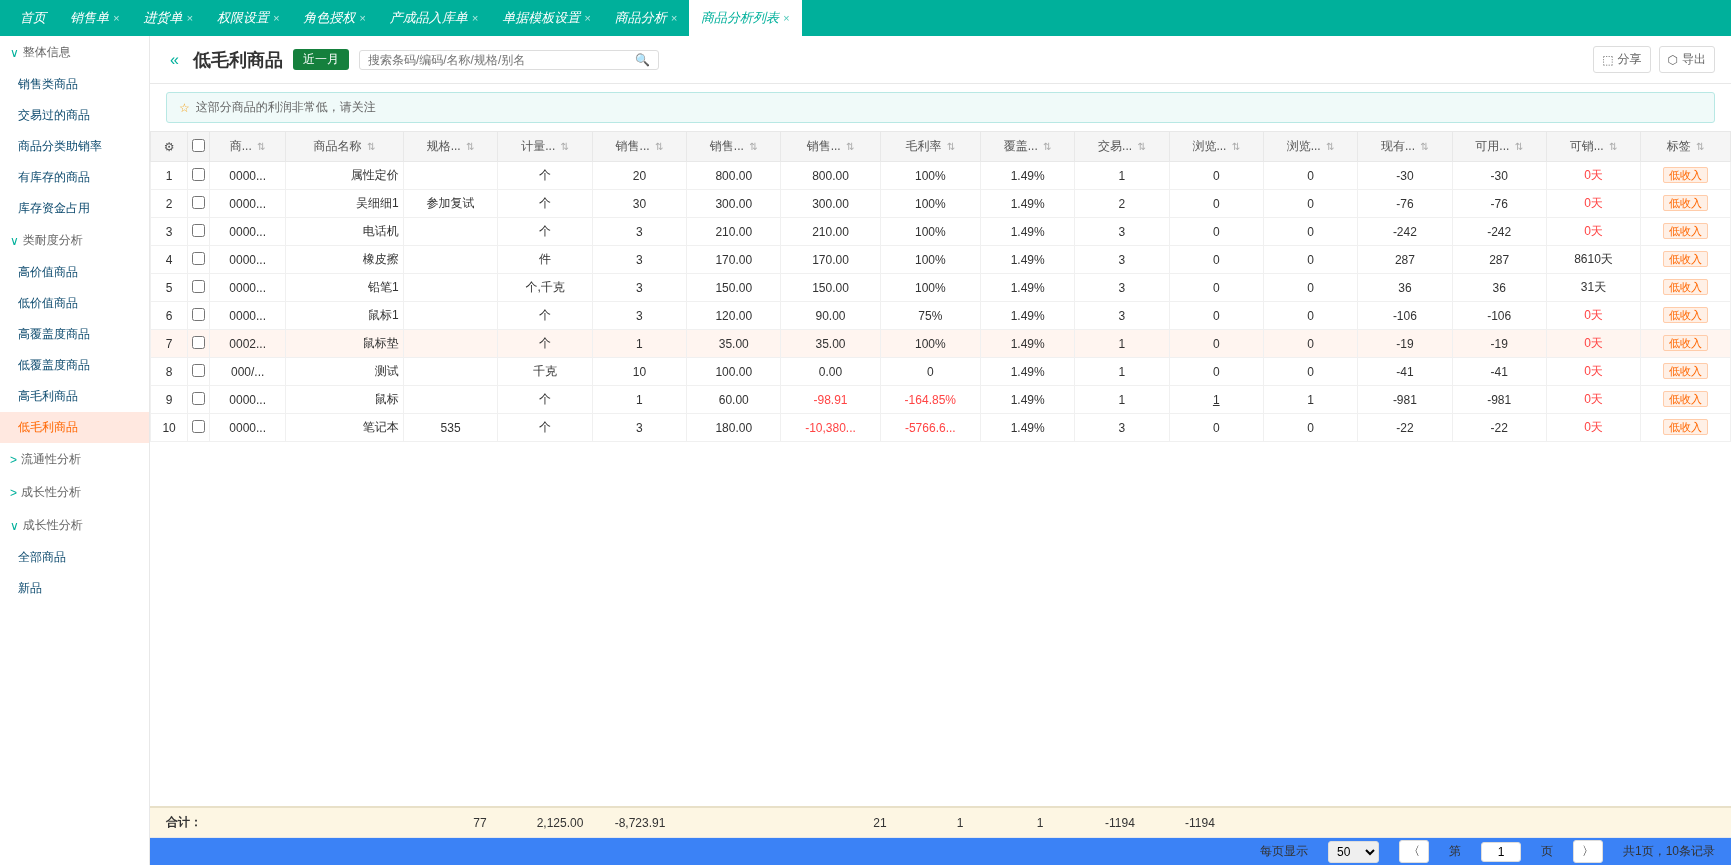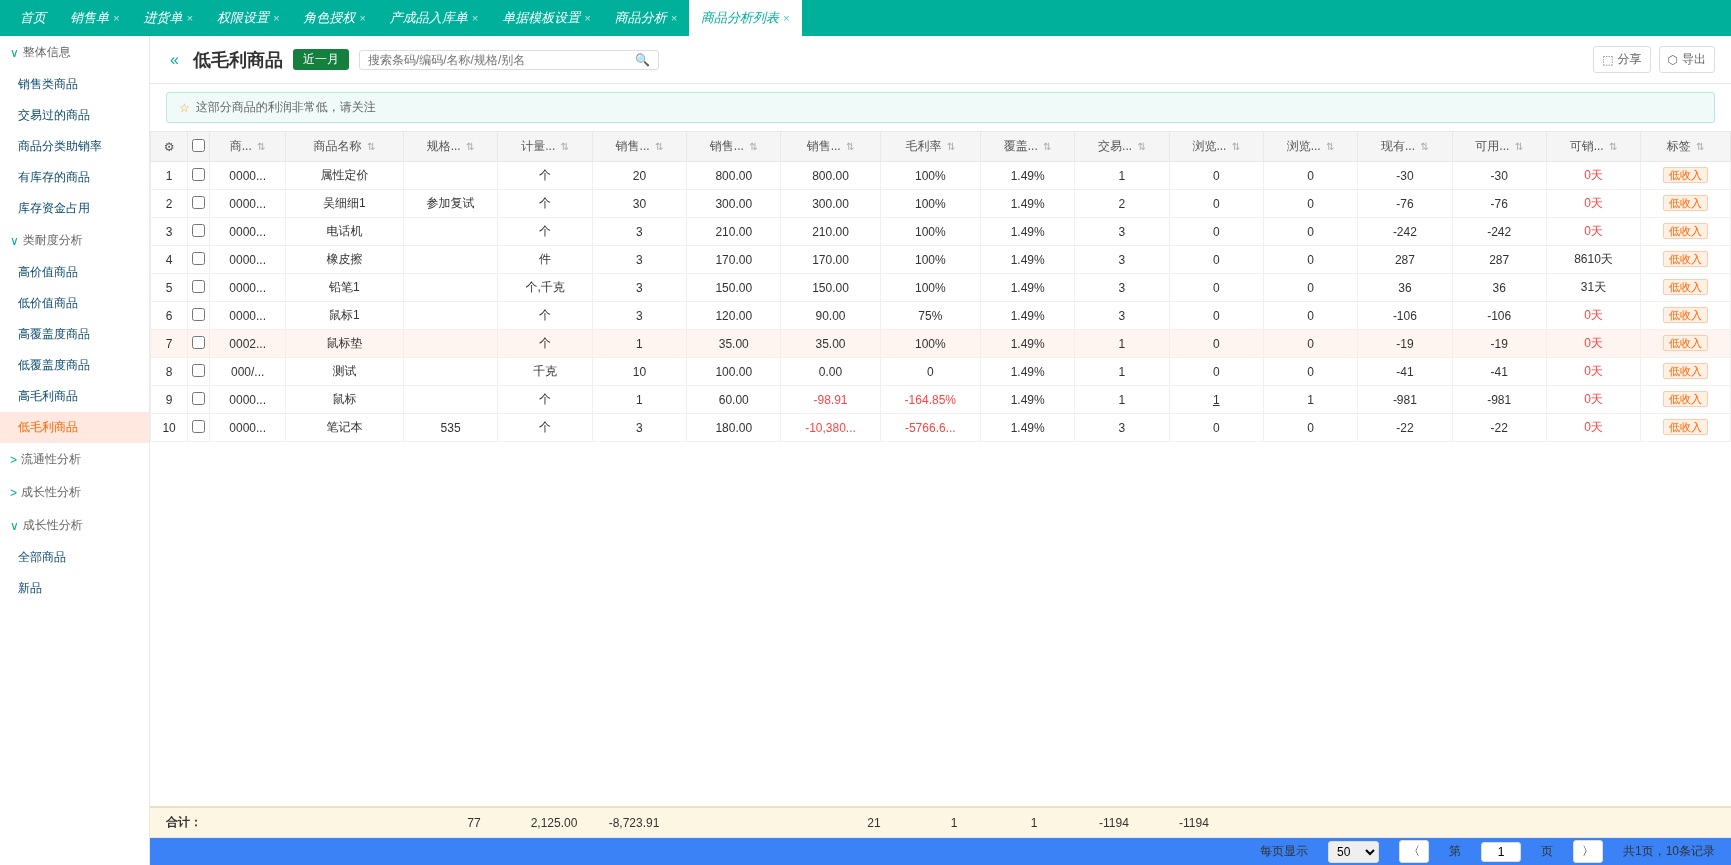--- a/index.html
+++ b/index.html
@@ -170,21 +170,21 @@
     }
     thead th .sort-icon { margin-left: 2px; color: #aaa; font-size: 10px; }
     tbody tr { border-bottom: 1px solid #f0f0f0; }
     tbody tr.highlighted { background: #fff5f0; }
     tbody td {
       border: 1px solid #f0f0f0;
       padding: 5px 4px;
       text-align: center;
       white-space: nowrap;
     }
-    td.text-left { text-align: center; }
+    td.text-left { text-align: right; }
     .tag-low-income {
       background: #fff0e6;
       color: #ff6600;
       border: 1px solid #ffccaa;
       padding: 1px 5px;
       border-radius: 2px;
       font-size: 11px;
     }
     .red-text { color: #ff4444; }
     .underline-link { text-decoration: underline; cursor: pointer; }
@@ -192,21 +192,21 @@
     
     .table-footer {
       background: #fdf6e3;
       border-top: 2px solid #e8e0c8;
       padding: 6px 16px;
       display: flex;
       align-items: center;
       flex-shrink: 0;
       font-size: 12px;
     }
-    .footer-label { font-weight: bold; margin-right: 2px; }
+    .footer-label { font-weight: bold; margin-right: 8px; }
     .footer-cell {
       padding: 0 4px;
       min-width: 80px;
       text-align: center;
     }
     
     
     .pagination-bar {
       border-top: 1px solid #e8e8e8;
       padding: 2px 16px;

